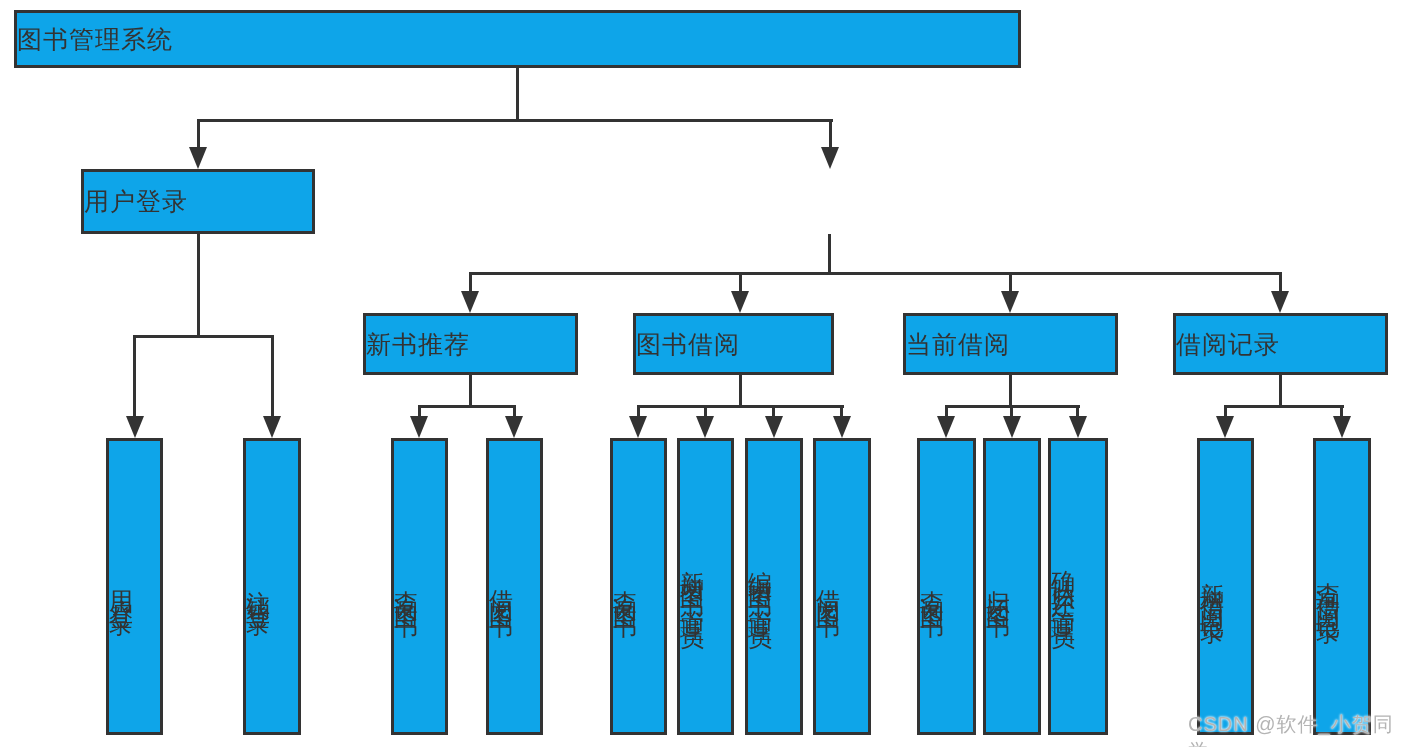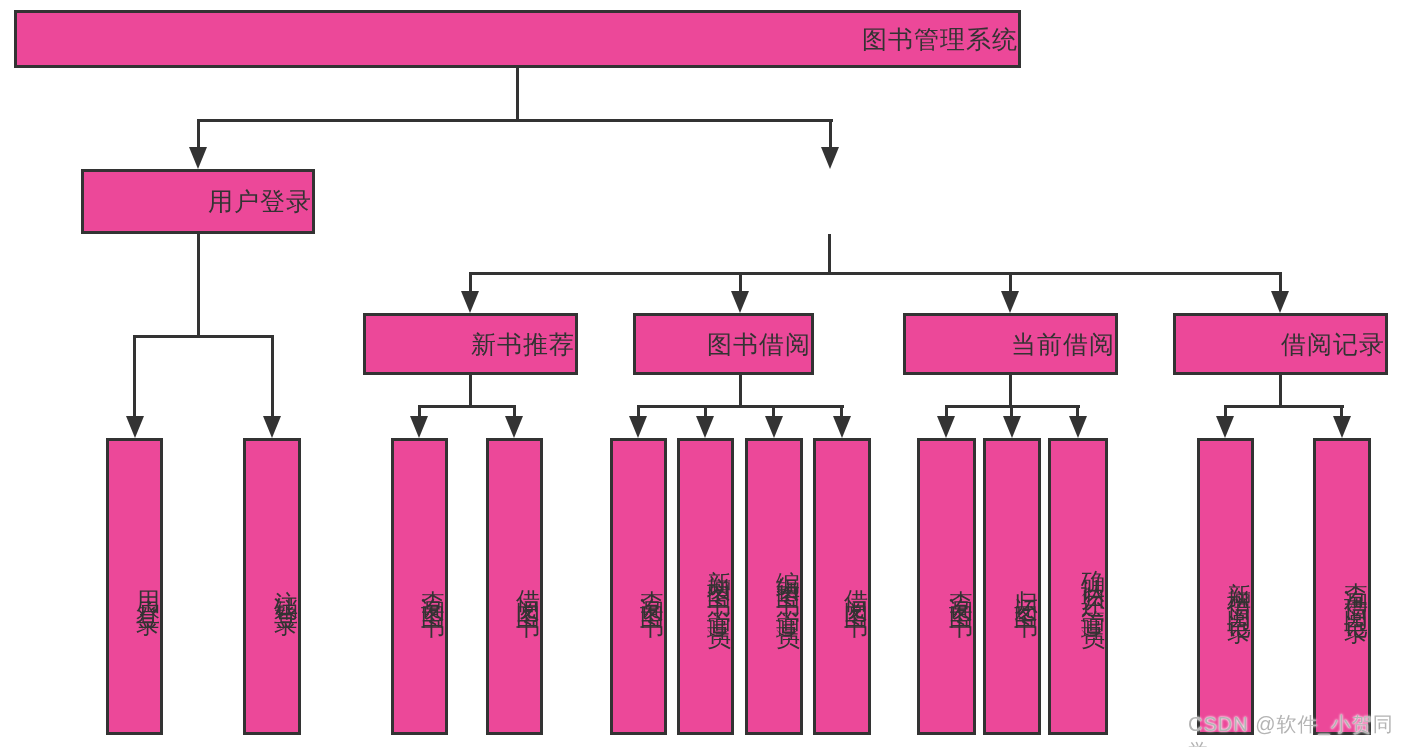--- a/index.html
+++ b/index.html
@@ -7,22 +7,22 @@
     --text:#333333;
     --wm:#b4b4b4;
     --bg:#ffffff;
   }
   html,body{margin:0;padding:0;background:var(--bg);}
   .canvas{
     position:relative;width:1405px;height:747px;background:var(--bg);
     font-family:"Liberation Sans",sans-serif;overflow:hidden;
   }
   .box{
-    position:absolute;background:#ec4899;border:3px solid var(--line);
-    box-sizing:border-box;display:flex;align-items:center;justify-content:flex-end;
+    position:absolute;background:#0ea5e9;border:3px solid var(--line);
+    box-sizing:border-box;display:flex;align-items:center;justify-content:flex-start;
   }
   .hbox{color:var(--text);font-size:25px;letter-spacing:1px;}
   .leaf{top:438px;height:297px;}
   .vtext{
     writing-mode:vertical-rl;text-orientation:mixed;
     font-size:24px;letter-spacing:8px;line-height:1;
     color:var(--text);white-space:nowrap;
   }
   .vline{position:absolute;width:3px;background:var(--line);}
   .hline{position:absolute;height:3px;background:var(--line);}
@@ -71,21 +71,21 @@
   <div class="vline" style="left:739px;top:272px;height:21px;"></div>
   <div class="tri" style="left:731px;top:291px;"></div>
   <div class="vline" style="left:1009px;top:272px;height:21px;"></div>
   <div class="tri" style="left:1001px;top:291px;"></div>
   <div class="vline" style="left:1279px;top:272px;height:21px;"></div>
   <div class="tri" style="left:1271px;top:291px;"></div>
 
   <div class="box hbox" style="left:363px;top:313px;width:215px;height:62px;">
     <span>新书推荐</span>
   </div>
-  <div class="box hbox" style="left:633px;top:313px;width:181px;height:62px;">
+  <div class="box hbox" style="left:633px;top:313px;width:201px;height:62px;">
     <span>图书借阅</span>
   </div>
   <div class="box hbox" style="left:903px;top:313px;width:215px;height:62px;">
     <span>当前借阅</span>
   </div>
   <div class="box hbox" style="left:1173px;top:313px;width:215px;height:62px;">
     <span>借阅记录</span>
   </div>
 
   <div class="vline" style="left:469px;top:375px;height:32px;"></div>

